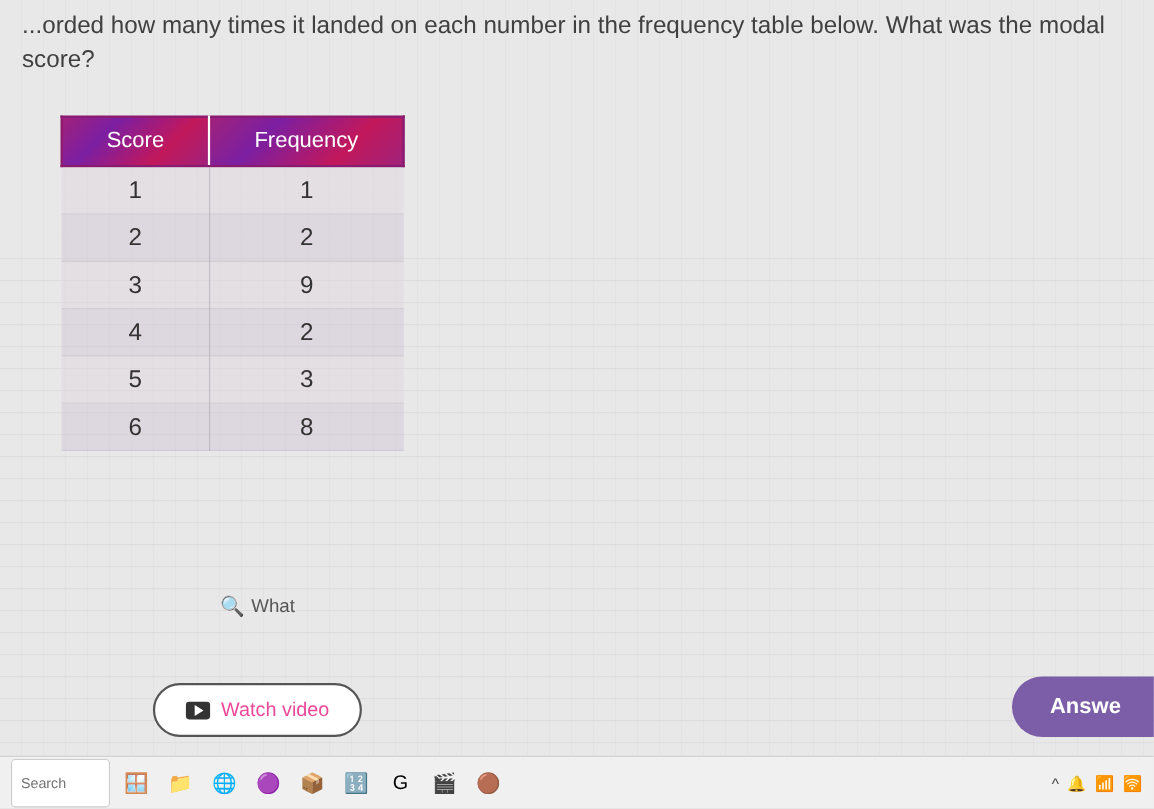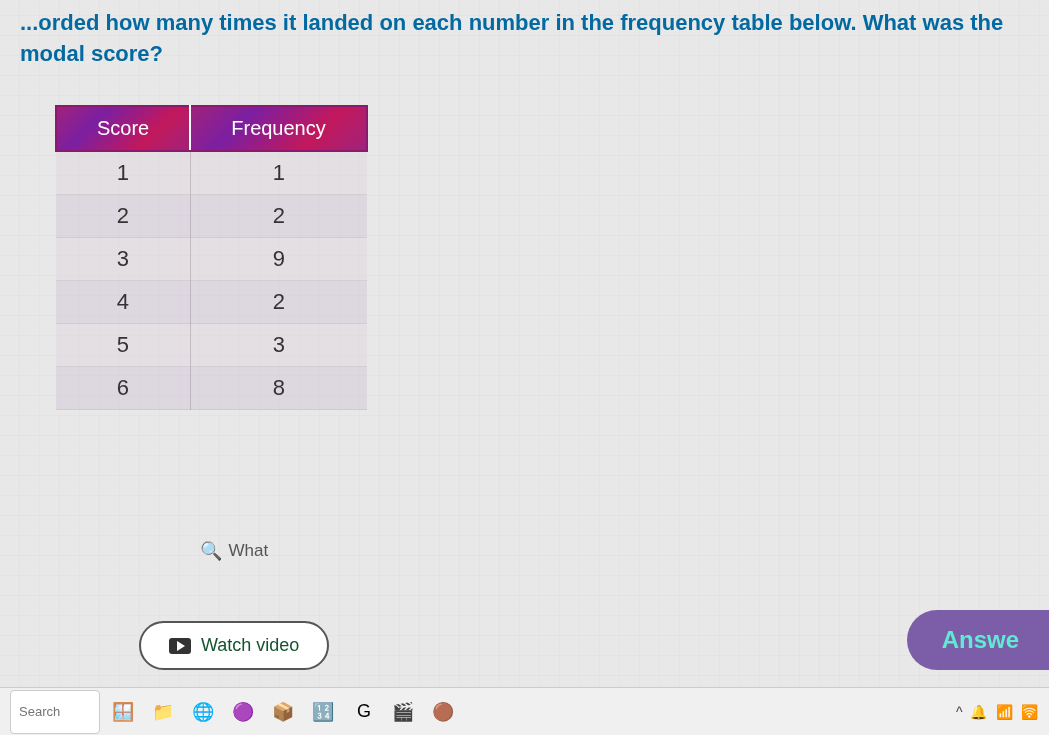--- a/index.html
+++ b/index.html
@@ -30,22 +30,22 @@
       position: relative;
     }
 
     .question-text {
       position: absolute;
       top: 0;
       left: 0;
       right: 0;
       padding: 8px 20px 8px 20px;
       font-size: 22px;
-      color: #0369a1;
-      font-weight: 700;
+      color: #404040;
+      font-weight: 400;
       line-height: 1.4;
     }
 
     .table-container {
       position: absolute;
       top: 105px;
       left: 55px;
     }
 
     .freq-table {
@@ -108,21 +108,21 @@
       bottom: 65px;
       left: 139px;
       display: flex;
       align-items: center;
       gap: 10px;
       background-color: white;
       border: 2px solid #555;
       border-radius: 30px;
       padding: 12px 28px;
       font-size: 18px;
-      color: #14532d;
+      color: #ec4899;
       cursor: pointer;
       font-weight: 500;
     }
 
     .video-icon {
       display: inline-block;
       width: 22px;
       height: 16px;
       background-color: #333;
       border-radius: 3px;
@@ -138,25 +138,25 @@
       border-left: 8px solid white;
       border-top: 5px solid transparent;
       border-bottom: 5px solid transparent;
     }
 
     .answer-btn {
       position: absolute;
       bottom: 65px;
       right: 0px;
       background-color: #7b5ea7;
-      color: #5eead4;
+      color: #ffffff;
       border: none;
       border-radius: 30px 0 0 30px;
       padding: 16px 30px 16px 35px;
-      font-size: 24px;
+      font-size: 20px;
       font-weight: 600;
       cursor: pointer;
     }
 
     .taskbar {
       position: absolute;
       bottom: 0;
       left: 0;
       right: 0;
       height: 48px;

